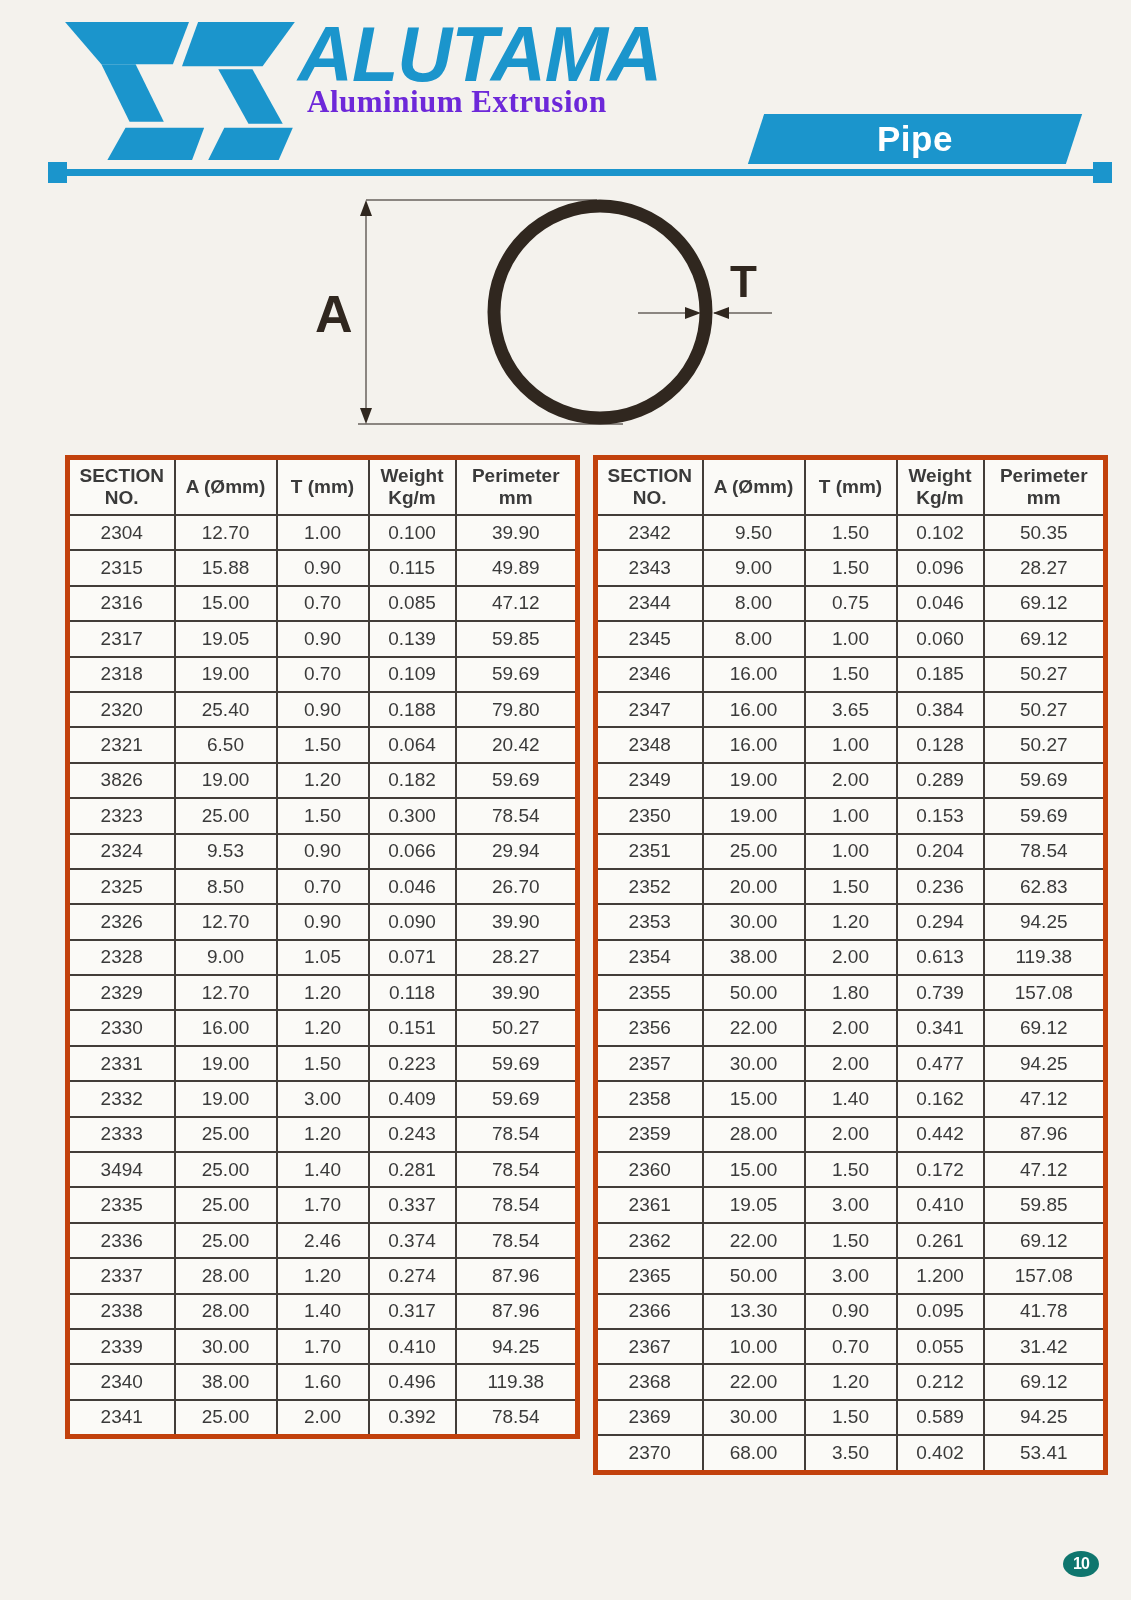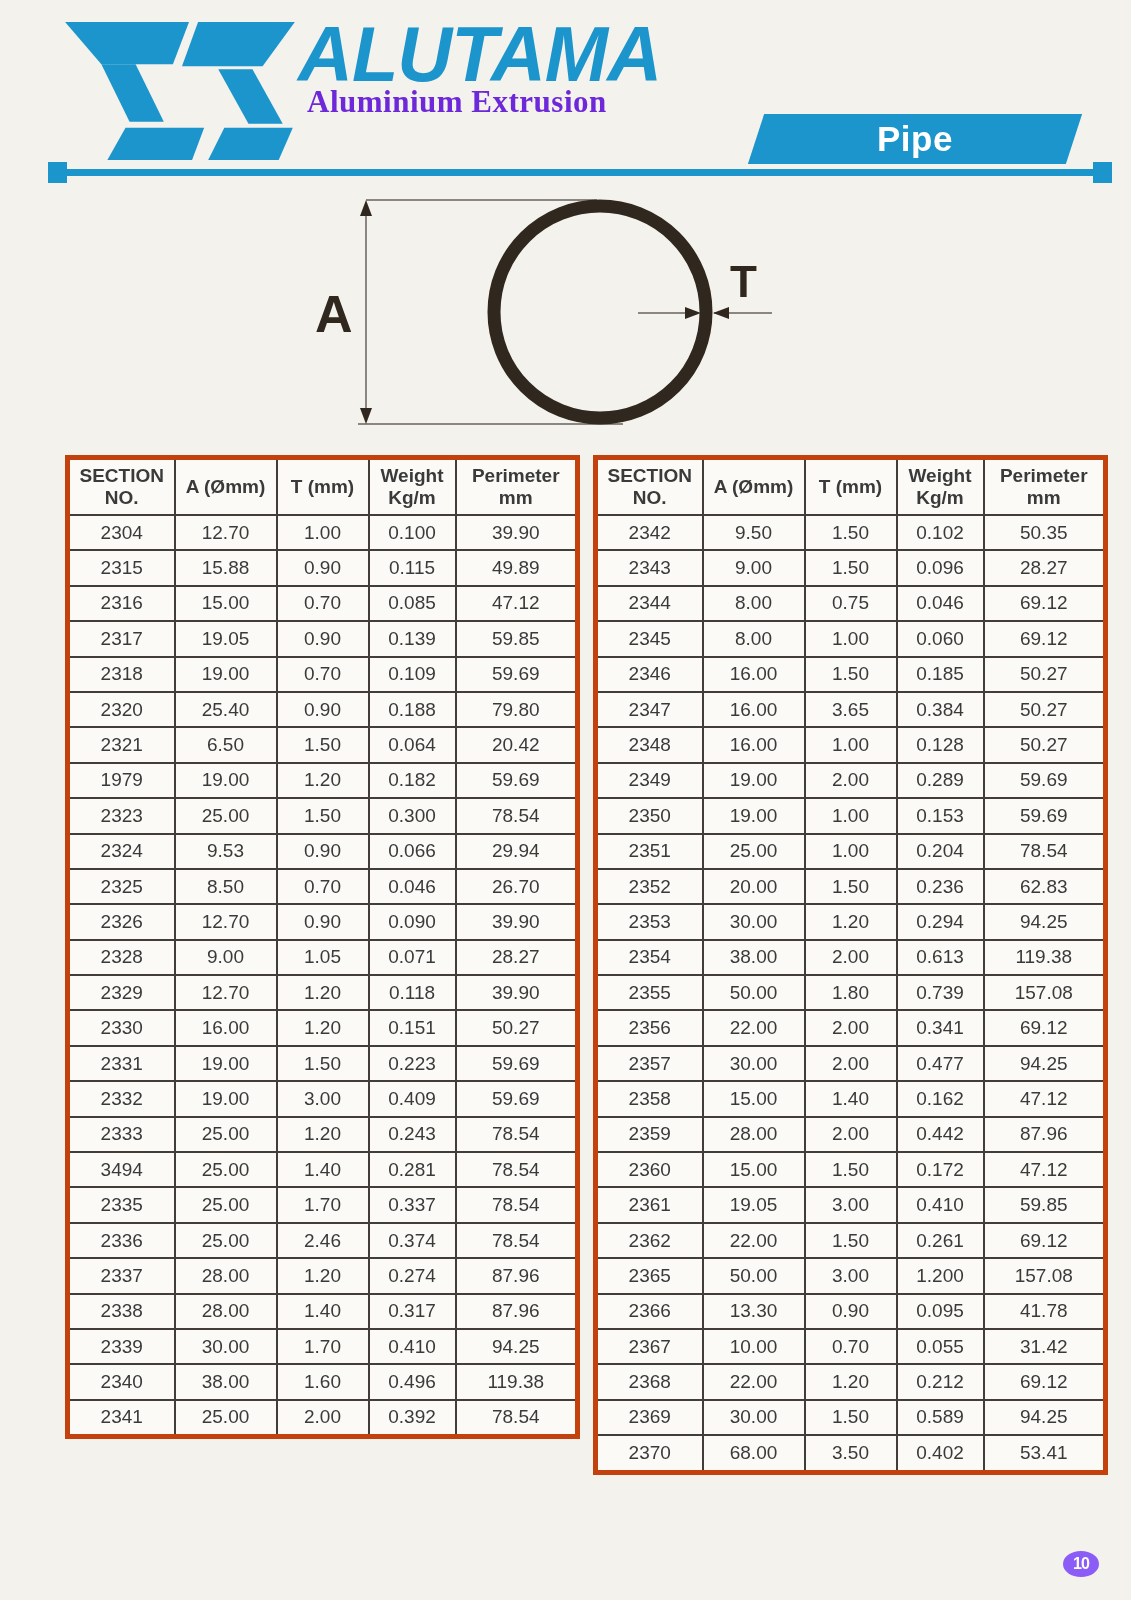--- a/index.html
+++ b/index.html
@@ -60,21 +60,21 @@
     font-size:19px;font-weight:bold;color:#3a3a3a;
     height:54px;line-height:1.15;white-space:pre-line;padding:0 1px;
   }
   .tbl td{font-size:19px;height:33.4px;padding:0;}
   .tbl-left{left:65px;top:455px;}
   .tbl-right{left:593px;top:455px;}
 
   
   .page-badge{
     left:1063px;top:1551px;width:36px;height:26px;
-    background:#8b5cf6;border-radius:50%;
+    background:#0f766e;border-radius:50%;
     display:flex;align-items:center;justify-content:center;
     color:#fff;font-size:16px;font-weight:bold;letter-spacing:-1px;
   }
 </style>
 </head>
 <body>
 
 <svg class="abs logo-svg" viewBox="0 0 260 155">
   <g fill="#1b95cc">
     <polygon points="10,13 133,13 117,55 46,55"></polygon>
@@ -181,21 +181,21 @@
         <td>79.80</td>
       </tr>
       <tr>
         <td>2321</td>
         <td>6.50</td>
         <td>1.50</td>
         <td>0.064</td>
         <td>20.42</td>
       </tr>
       <tr>
-        <td>1979</td>
+        <td>3826</td>
         <td>19.00</td>
         <td>1.20</td>
         <td>0.182</td>
         <td>59.69</td>
       </tr>
       <tr>
         <td>2323</td>
         <td>25.00</td>
         <td>1.50</td>
         <td>0.300</td>

